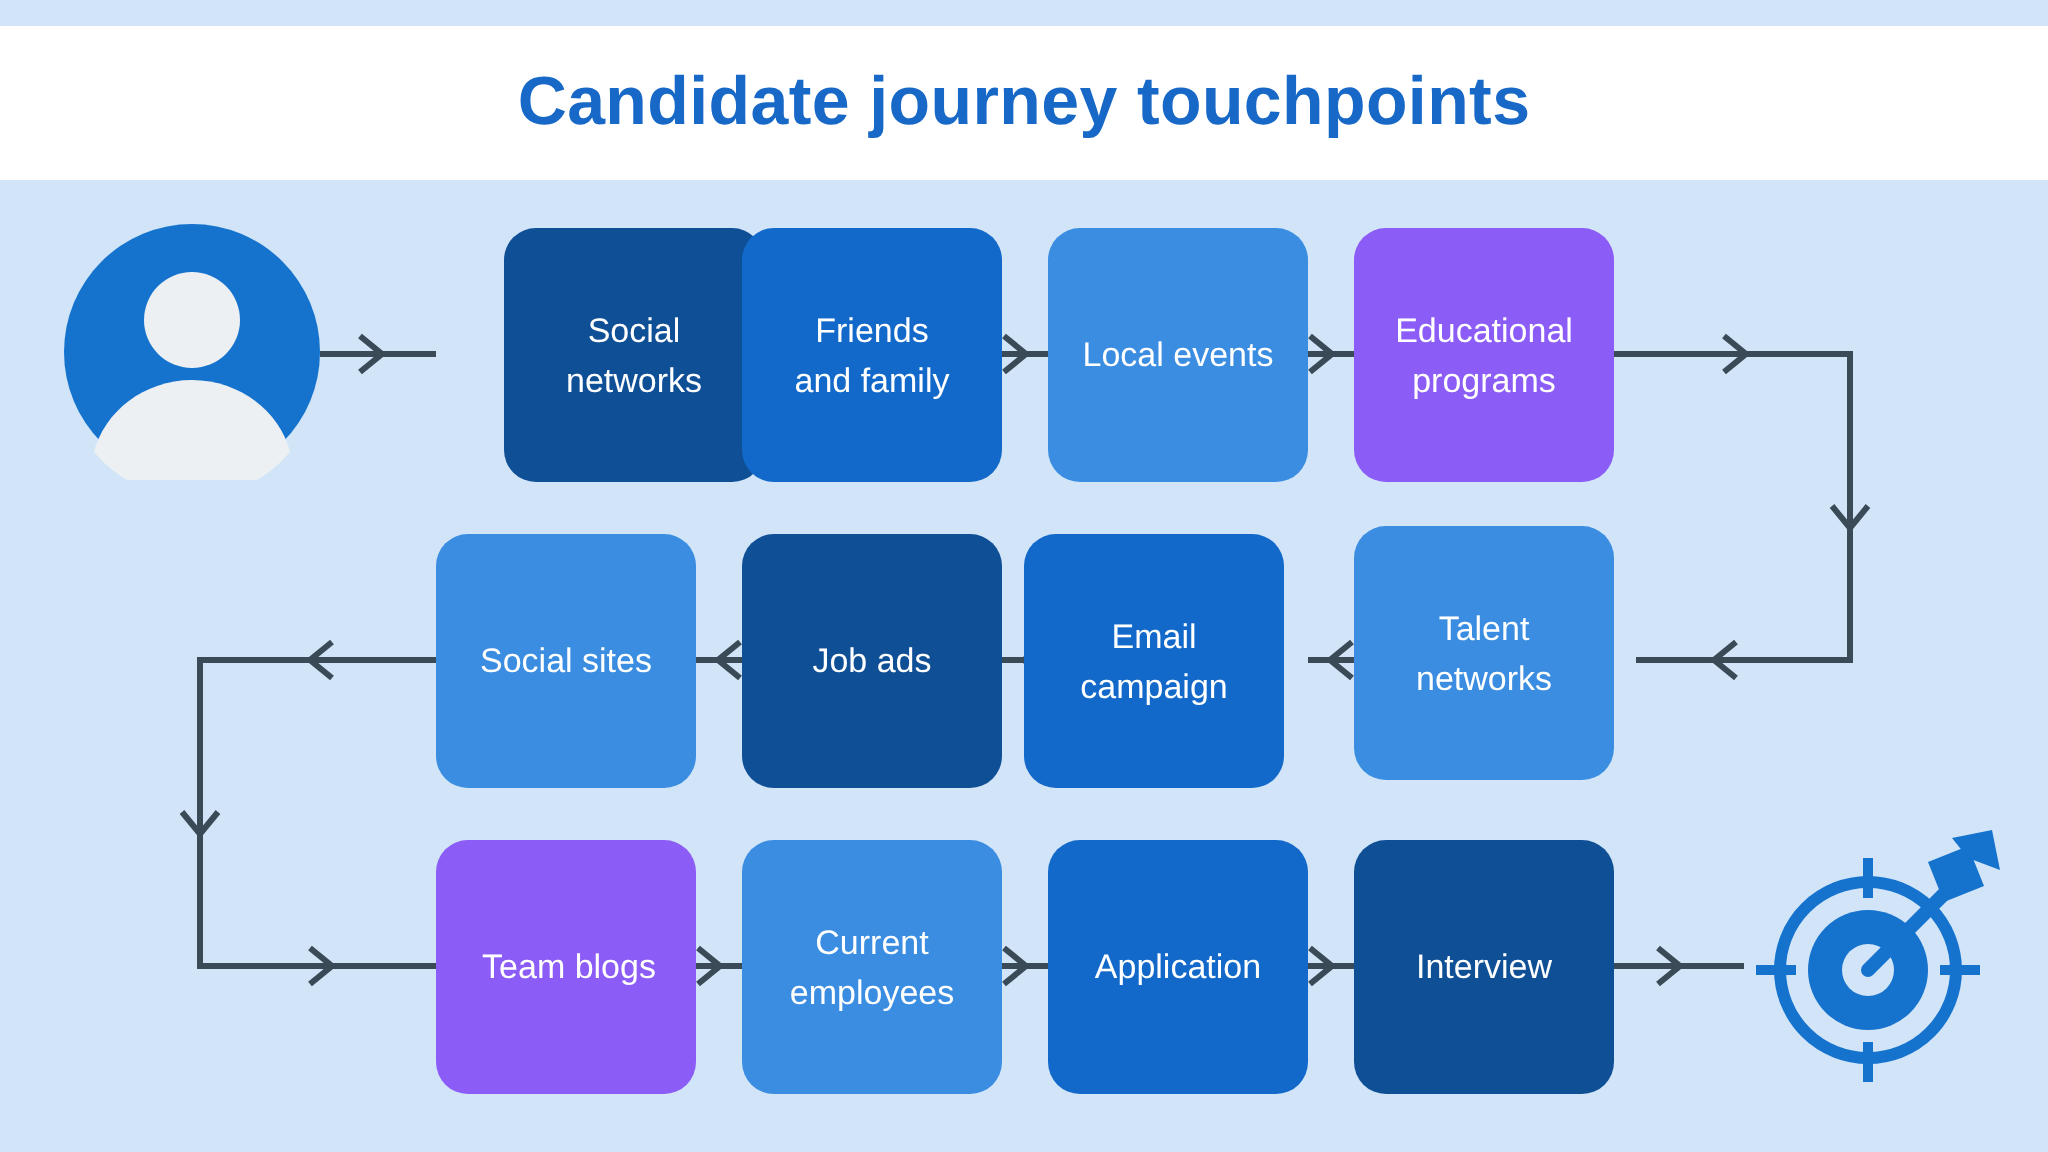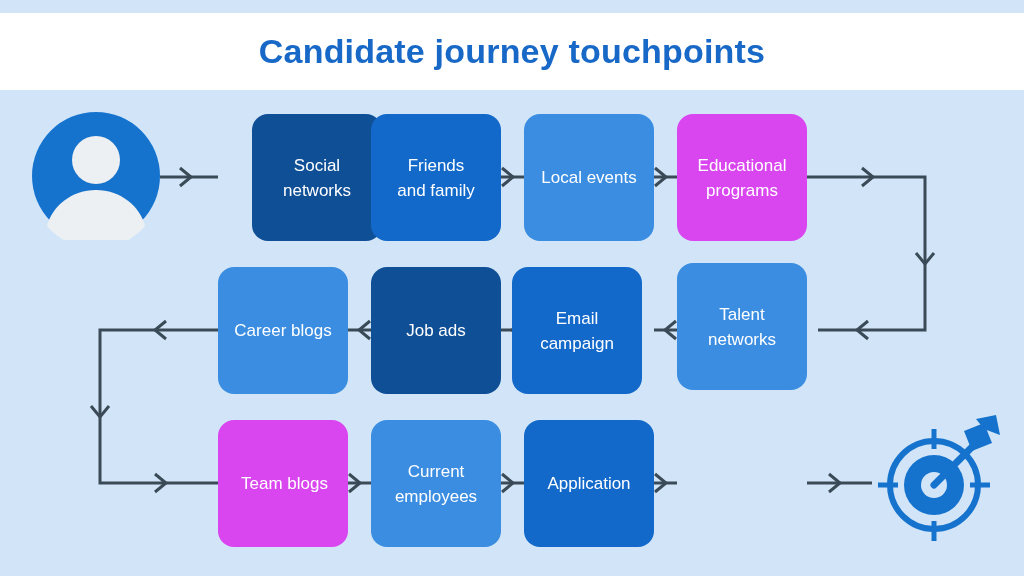--- a/index.html
+++ b/index.html
@@ -65,21 +65,21 @@
     color: #ffffff;
     font-size: 17px;
     line-height: 25px;
     padding: 0 7px;
     box-sizing: border-box;
     white-space: pre-line;
   }
   .tone-navy    { background: #0f4f96; }
   .tone-medium  { background: #1269ca; }
   .tone-light   { background: #3a8de0; }
-  .tone-lighter { background: #d946ef; }
+  .tone-lighter { background: #8b5cf6; }
 
   .endpoint-icon {
     position: absolute;
   }
 </style>
 </head>
 <body>
 
 <div id="slide">
 
@@ -161,26 +161,27 @@
     </svg>
 
     <div class="node tone-navy" style="left:218px; top:24px;margin-left:34px;">Social
 networks</div>
     <div class="node tone-medium" style="left:371px; top:24px;">Friends
 and family</div>
     <div class="node tone-light" style="left:524px; top:24px;">Local events</div>
     <div class="node tone-lighter" style="left:677px; top:24px;">Educational
 programs</div>
 
-    <div class="node tone-light" style="left:218px; top:177px;">Career blogs</div>
+    <div class="node tone-light" style="left:218px; top:177px;">Social sites</div>
     <div class="node tone-navy" style="left:371px; top:177px;">Job ads</div>
     <div class="node tone-medium" style="left:512px; top:177px;">Email
 campaign</div>
     <div class="node tone-light" style="left:677px; top:173px;">Talent
 networks</div>
 
     <div class="node tone-lighter" style="left:218px; top:330px;padding-left:10px;">Team blogs</div>
     <div class="node tone-light" style="left:371px; top:330px;">Current
 employees</div>
     <div class="node tone-medium" style="left:524px; top:330px;">Application</div>
+    <div class="node tone-navy" style="left:677px; top:330px;">Interview</div>
 
   </div>
 </div>
 
 </body></html>

